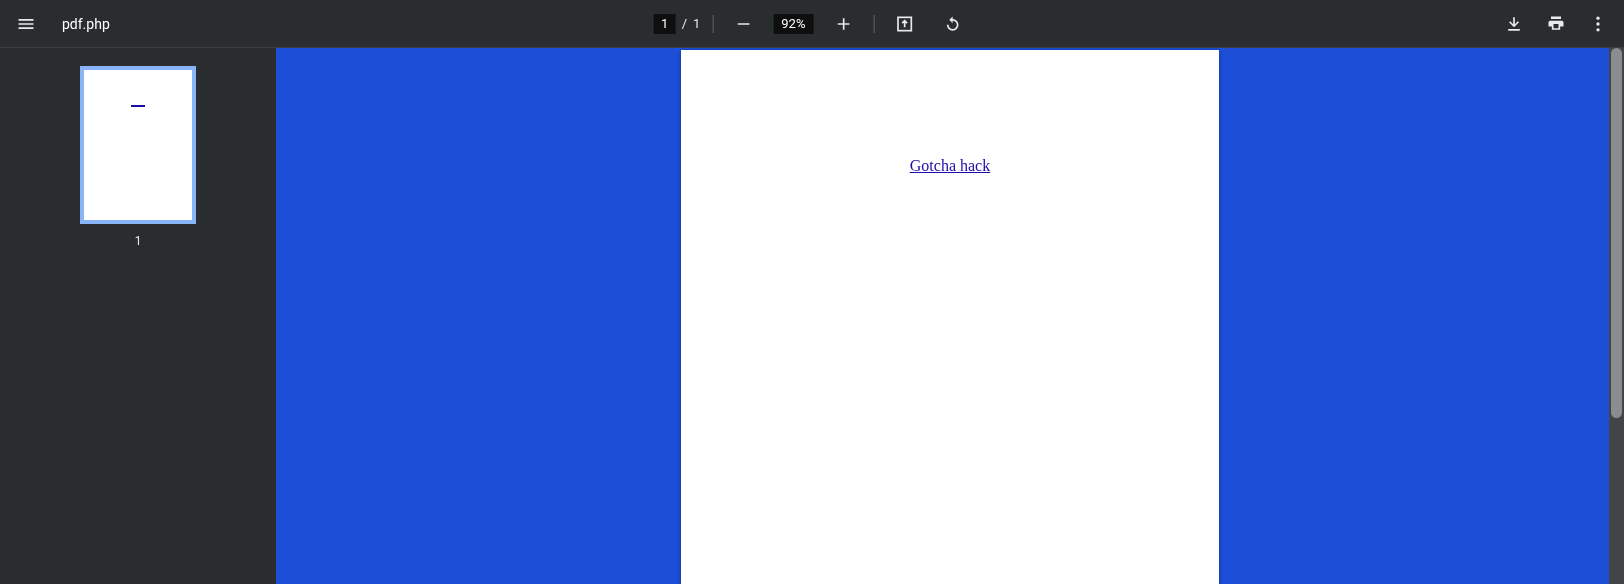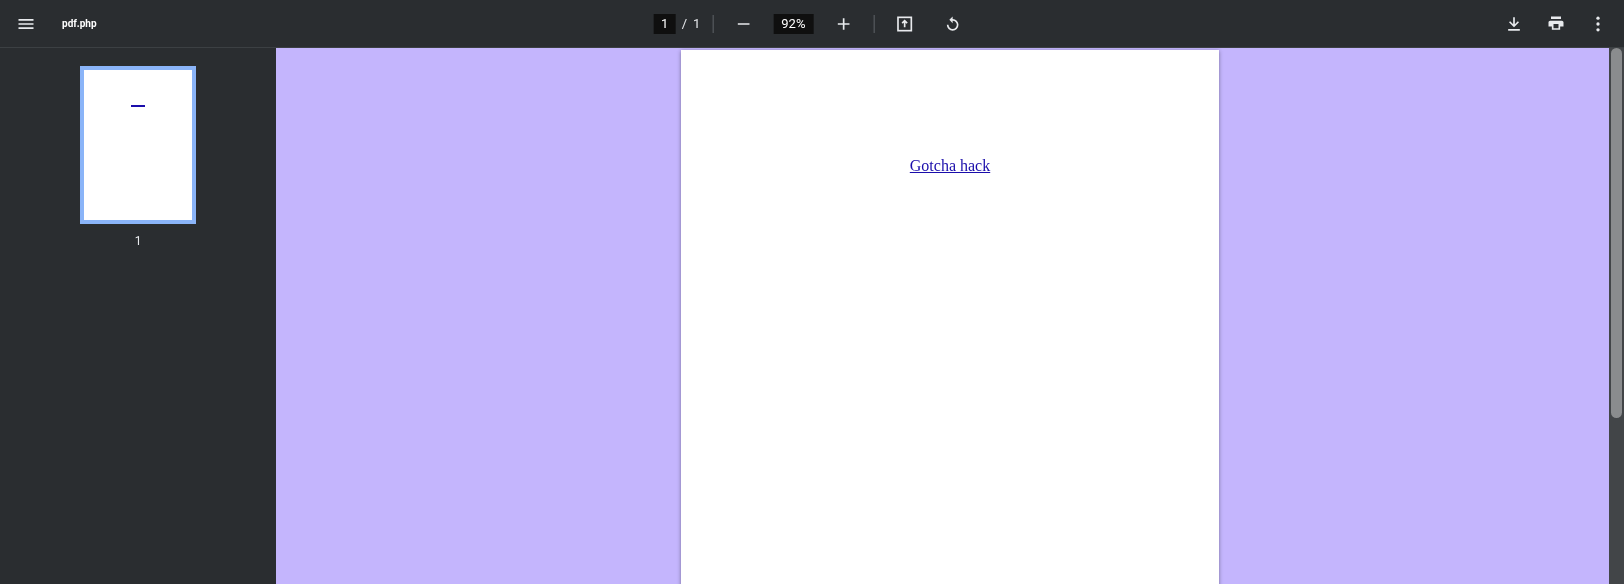--- a/index.html
+++ b/index.html
@@ -32,22 +32,22 @@
     height: 36px;
     display: flex;
     align-items: center;
     justify-content: center;
     border-radius: 50%;
     cursor: pointer;
     color: #e8eaed;
   }
   .icon-btn svg { display: block; }
   .file-title {
-    font-size: 10px;
-    font-weight: 700;
+    font-size: 14px;
+    font-weight: 400;
     color: #fff;
   }
   .toolbar-center {
     position: absolute;
     left: 50%;
     transform: translateX(-50%);
     display: flex;
     align-items: center;
     gap: 12px;
     height: 100%;
@@ -126,21 +126,21 @@
   }
   .thumb-label {
     margin-top: 10px;
     font-size: 12px;
     color: #e8eaed;
   }
 
   .doc-area {
     flex: 1;
     position: relative;
-    background: #c4b5fd;
+    background: #1d4ed8;
     overflow: hidden;
   }
   .page {
     position: absolute;
     top: 2px;
     left: 50%;
     transform: translateX(-50%);
     width: 538px;
     height: 760px;
     background: #fff;

